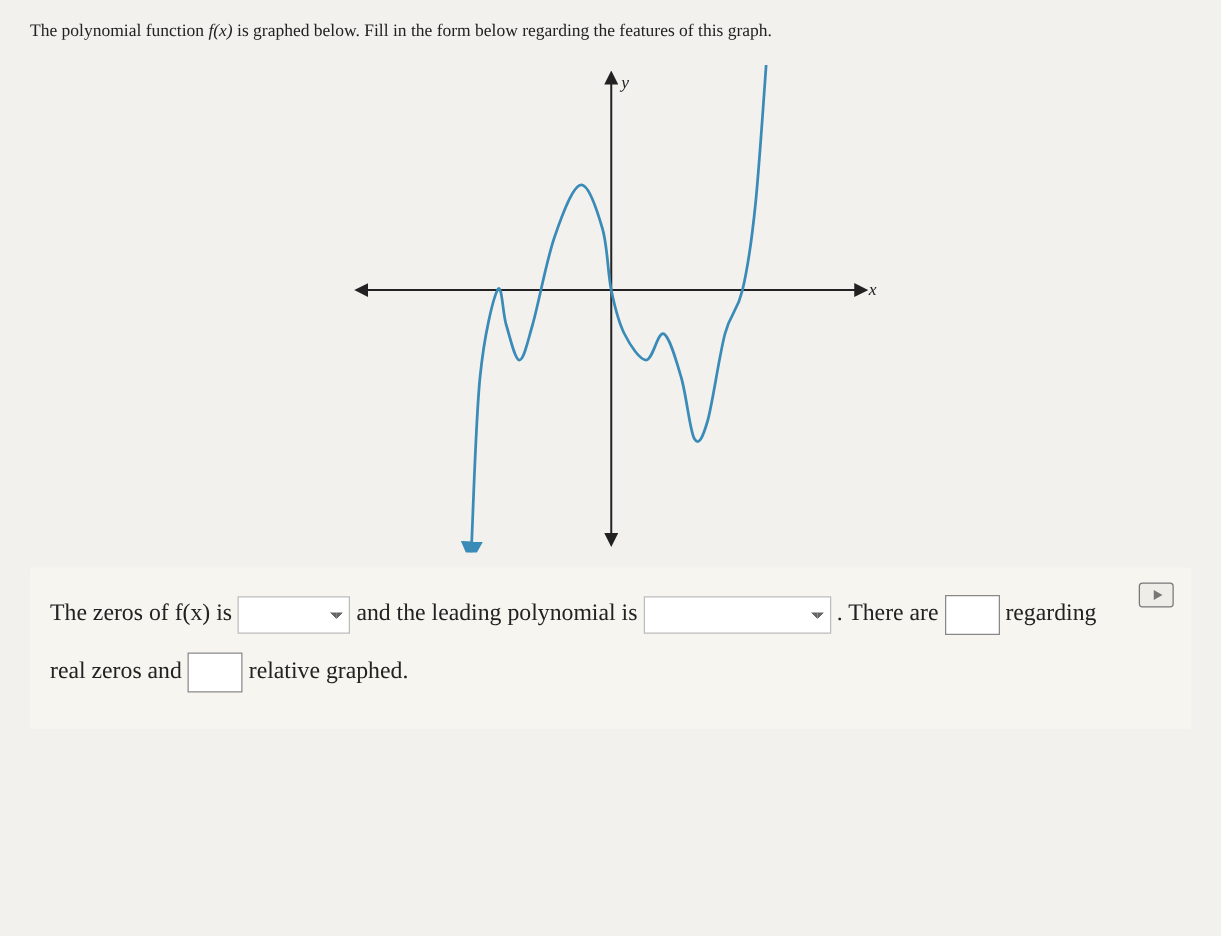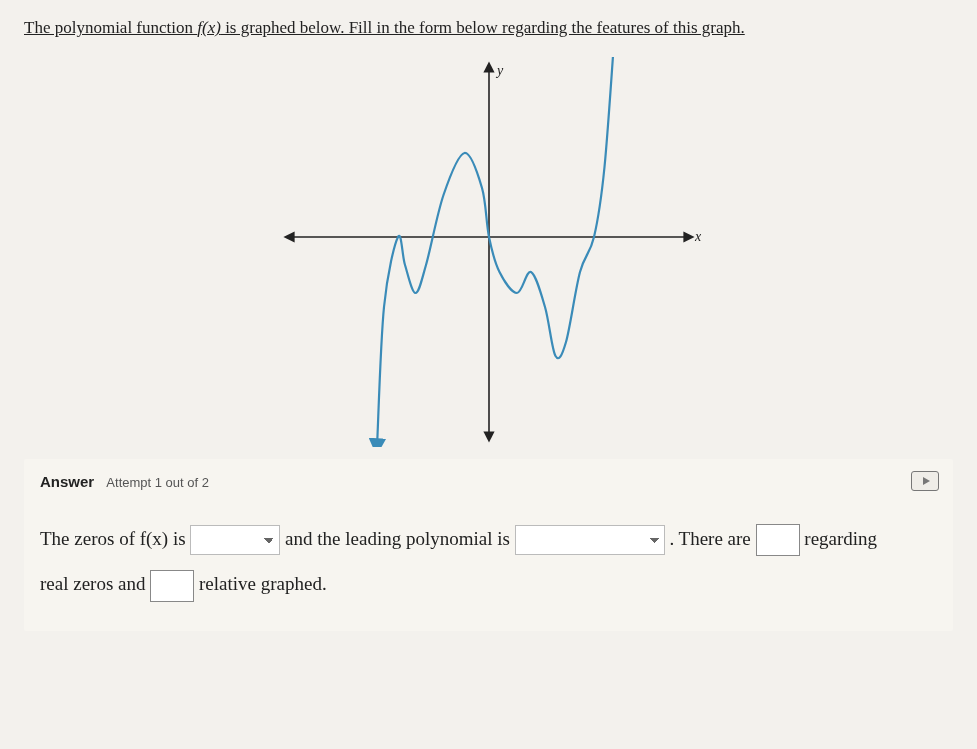--- a/index.html
+++ b/index.html
@@ -6,24 +6,23 @@
   body {
     font-family: Georgia, 'Times New Roman', serif;
     background: #f3f1ed;
     width: 977px;
     height: 749px;
     padding: 16px 24px;
     color: #222;
     position: relative;
   }
   .prompt {
-    font-size: 17px;
+    font-size: 14px;
     line-height: 1.45;
     margin-bottom: 10px;
-    text-decoration: underline;
   }
   .fx { font-style: italic; }
   .chart-wrap {
     display: flex;
     justify-content: center;
     padding: 6px 0 12px 0;
   }
   svg.chart { display: block; }
   .answer-area {
     background: #f7f5f0;
@@ -112,24 +111,20 @@
     <line x1="230" y1="10" x2="230" y2="380" stroke="#222" stroke-width="1.6" marker-start="url(#arrBlack)" marker-end="url(#arrBlack)"></line>
     <text x="238" y="18" font-size="14" font-style="italic" fill="#222">y</text>
     <text x="436" y="184" font-size="14" font-style="italic" fill="#222">x</text>
 
     <path id="poly-path" fill="none" stroke="#3a8bb8" stroke-width="2.2" marker-start="url(#arrBlue)" marker-end="url(#arrBlue)" d="M 118.0 390.0 C 119.2 366.7, 121.5 285.0, 125.0 250.0 C 128.5 215.0, 135.5 187.0, 139.0 180.0 C 142.5 173.0, 143.1 198.7, 146.0 208.0 C 148.9 217.3, 153.0 236.0, 156.5 236.0 C 160.0 236.0, 162.3 224.3, 167.0 208.0 C 171.7 191.7, 178.1 156.7, 184.5 138.0 C 190.9 119.3, 199.1 97.2, 205.5 96.0 C 211.9 94.8, 218.9 117.0, 223.0 131.0 C 227.1 145.0, 227.1 166.0, 230.0 180.0 C 232.9 194.0, 235.8 205.7, 240.5 215.0 C 245.2 224.3, 252.8 236.0, 258.0 236.0 C 263.3 236.0, 267.3 212.7, 272.0 215.0 C 276.7 217.3, 281.9 236.0, 286.0 250.0 C 290.1 264.0, 293.0 293.2, 296.5 299.0 C 300.0 304.8, 302.9 299.0, 307.0 285.0 C 311.1 271.0, 316.3 232.5, 321.0 215.0 C 325.7 197.5, 330.9 197.5, 335.0 180.0 C 339.1 162.5, 342.0 145.0, 345.5 110.0 C 349.0 75.0, 354.3 -6.7, 356.0 -30.0"></path>
   </svg>
 </div>
 
 <div class="answer-area">
   <div class="vid-icon"></div>
-  <div class="answer-head">
-    <span class="lbl">Answer</span>
-    <span class="attempt">Attempt 1 out of 2</span>
-  </div>
   <div class="sentence">
     <span>The zeros of f(x) is </span>
     <select class="blank" value=""><option></option></select>
     <span> and the leading polynomial is </span>
     <select class="blank wide" value=""><option></option></select>
     <span> . There are </span>
     <input class="box" type="text" value="" style="">
     <span> regarding</span>
     <br>
     <span>real zeros and </span>

